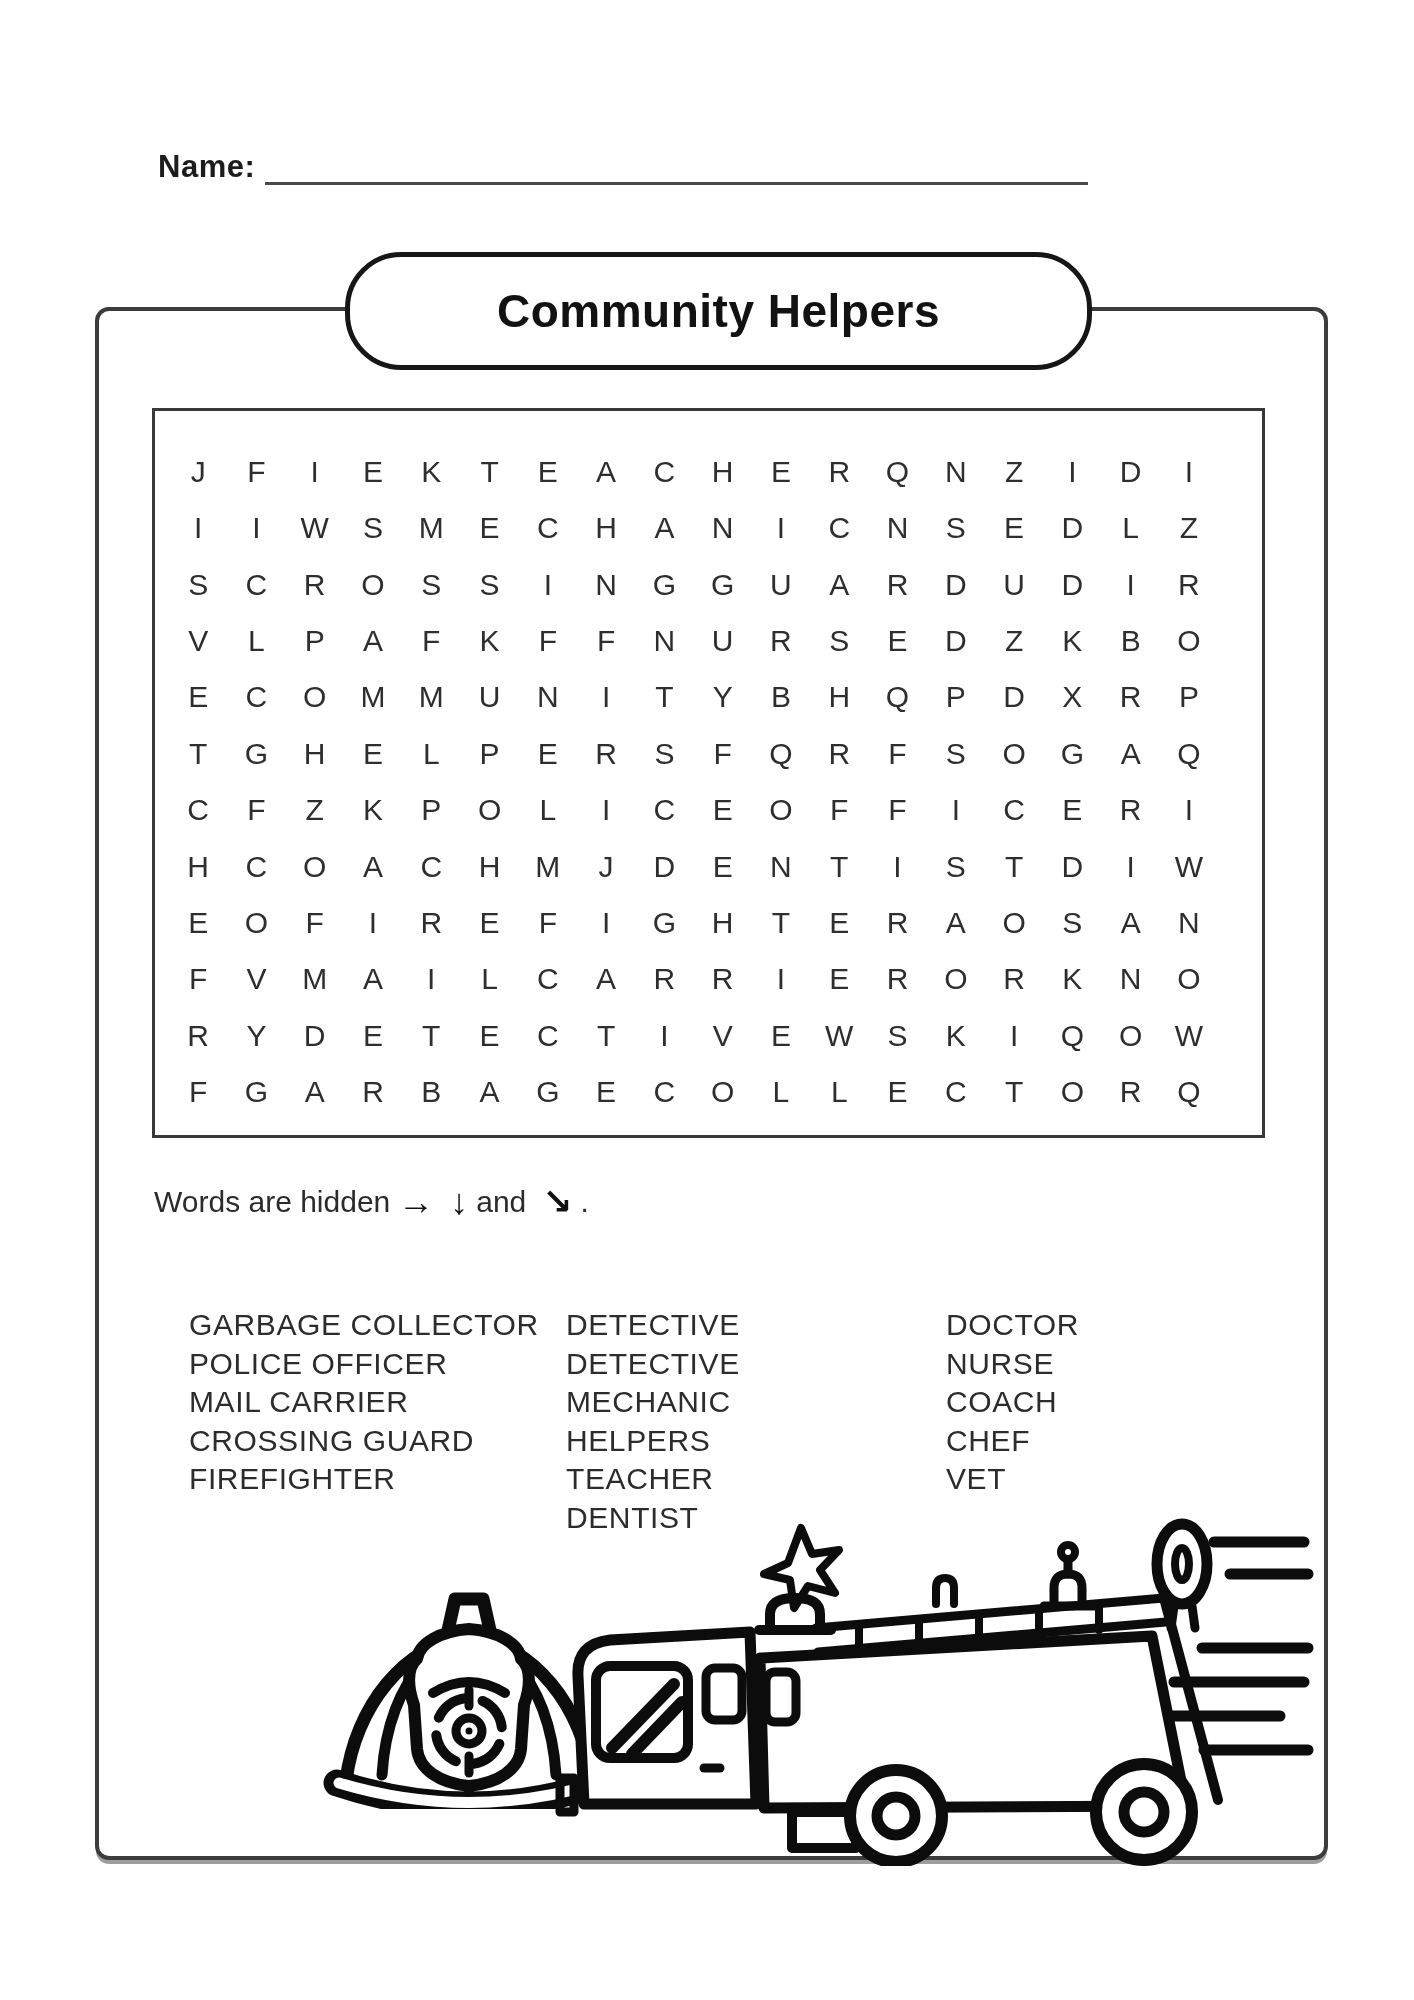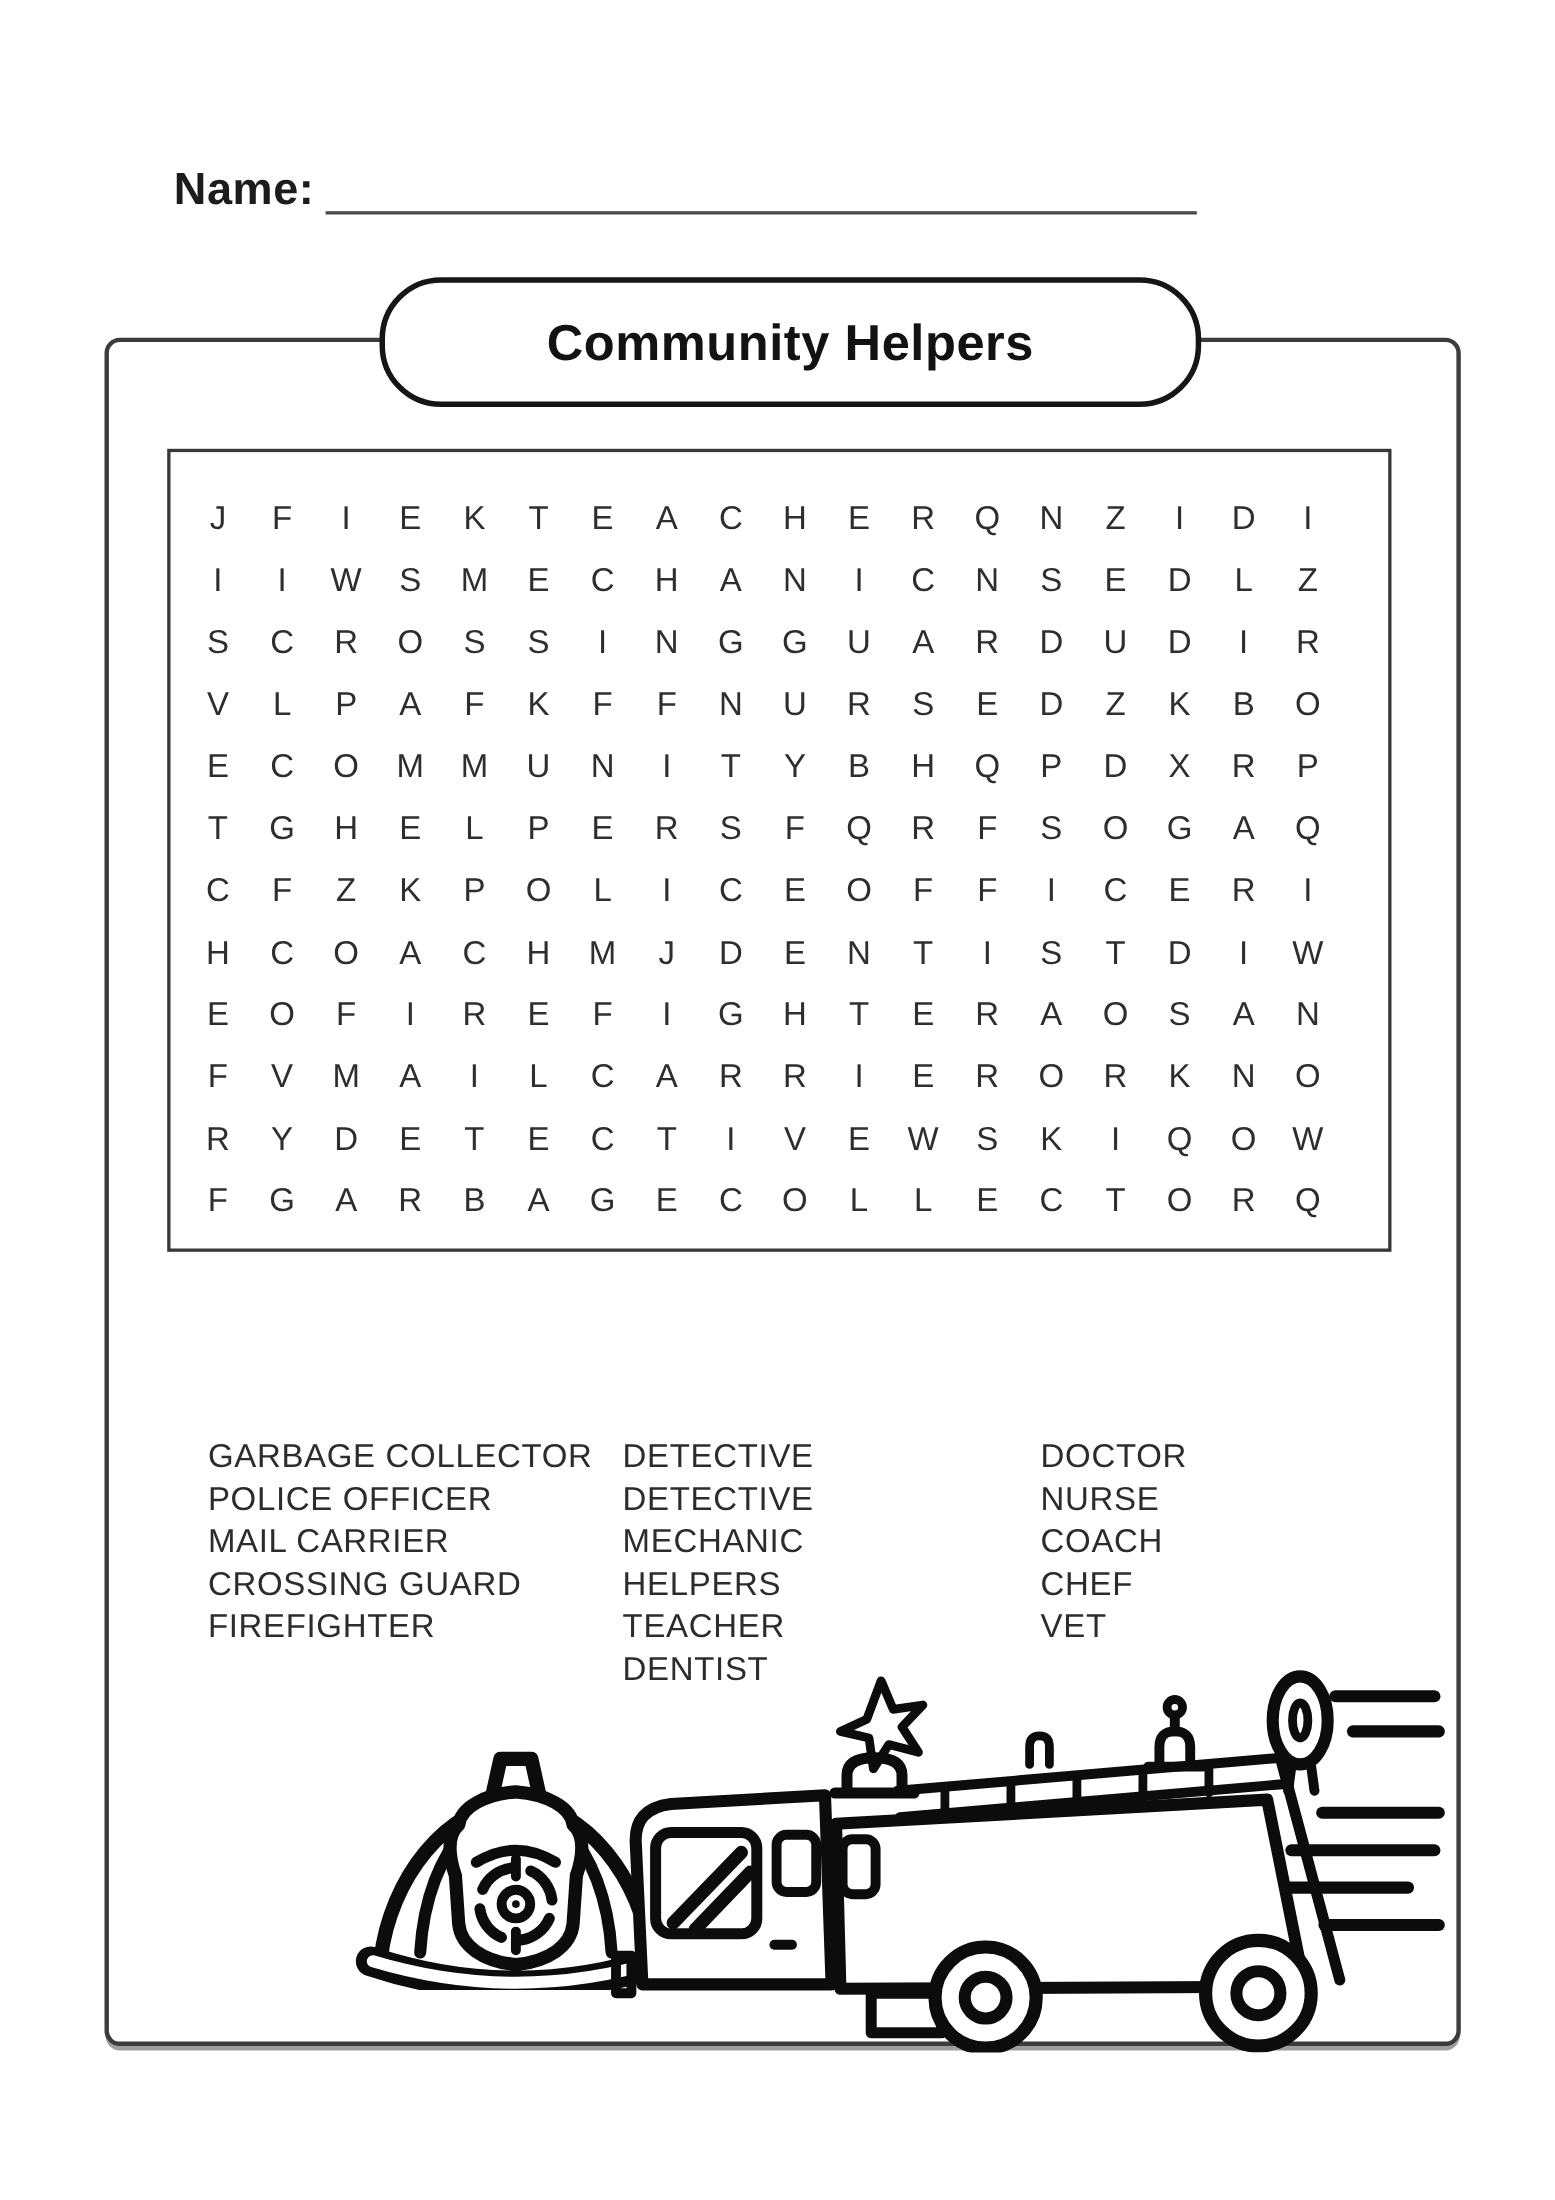--- a/index.html
+++ b/index.html
@@ -3,21 +3,21 @@
 <meta charset="utf-8">
 <style>
   html,body{margin:0;padding:0;background:#ffffff;}
   body{
     width:1414px;height:2000px;position:relative;
     font-family:"Liberation Sans","DejaVu Sans",sans-serif;
     color:#222;overflow:hidden;
   }
   
   .name-row{position:absolute;left:158px;top:148px;width:930px;display:flex;align-items:flex-end;}
-  .name-label{font-size:41px;font-weight:700;color:#1c1c1c;letter-spacing:0.5px;}
+  .name-label{font-size:31px;font-weight:700;color:#1c1c1c;letter-spacing:0.5px;}
   .name-line{flex:1;height:34px;margin-left:10px;border-bottom:3px solid #4a4a4a;}
   
   .outer-box{
     position:absolute;left:95px;top:307px;width:1225px;height:1545px;
     border:4px solid #3c3c3c;border-radius:14px;background:#fff;
     box-shadow:0 5px 0 -1px #9e9e9e;
   }
   
   .title-pill{
     position:absolute;left:345px;top:252px;width:737px;height:108px;
@@ -305,20 +305,23 @@
         <span class="grid-cell">E</span>
         <span class="grid-cell">C</span>
         <span class="grid-cell">T</span>
         <span class="grid-cell">O</span>
         <span class="grid-cell">R</span>
         <span class="grid-cell">Q</span>
       </div>
     </div>
 
   <div class="instructions">
+    <div>
+      <span>Words are hidden</span><span class="arrow">→</span><span class="arrow">↓</span><span>and</span><span class="arrow diag">↘</span><span>.</span>
+    </div>
   </div>
 
   <div class="word-list">
     <div class="word-column c1">
         <div class="word-item">GARBAGE COLLECTOR</div>
         <div class="word-item">POLICE OFFICER</div>
         <div class="word-item">MAIL CARRIER</div>
         <div class="word-item">CROSSING GUARD</div>
         <div class="word-item">FIREFIGHTER</div>
       </div>

